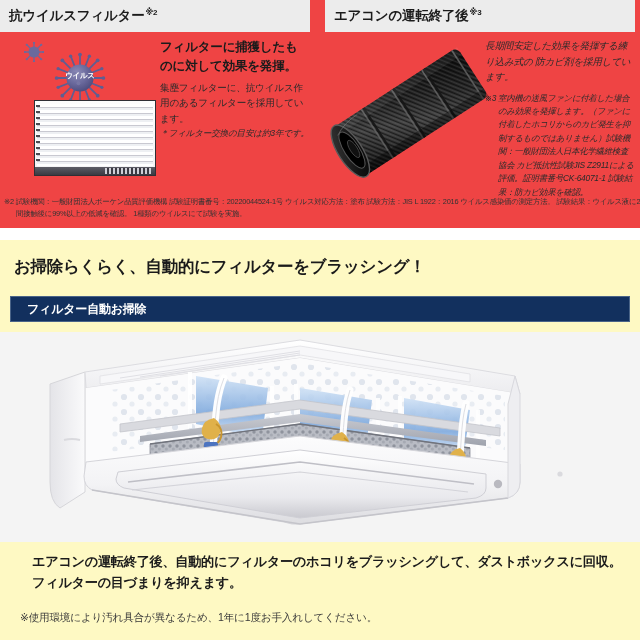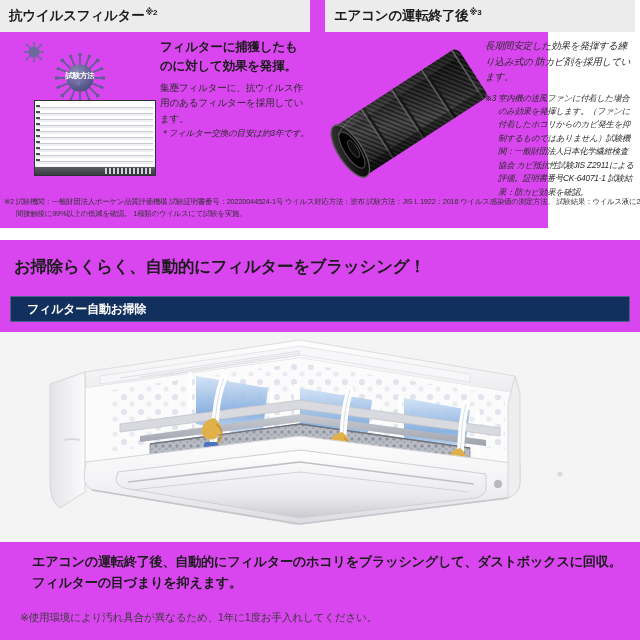--- a/index.html
+++ b/index.html
@@ -13,23 +13,23 @@
     font-family: "Liberation Sans", "DejaVu Sans", sans-serif;
     color: #231f20;
     overflow: hidden;
     position: relative;
   }
 
   
   .top-section {
     position: absolute;
     left: 0; top: 0;
-    width: 548px;
+    width: 640px;
     height: 228px;
-    background: #d946ef;
+    background: #ef4444;
   }
   .feature-col {
     position: absolute;
     top: 0;
     width: 310px;
   }
   .feature-col.left  { left: 0; }
   .feature-col.right { left: 325px; }
 
   .feature-head {
@@ -198,21 +198,21 @@
     padding-left: 12px;
     text-indent: -12px;
   }
 
   
   .lower-section {
     position: absolute;
     left: 0; top: 240px;
     width: 640px;
     height: 400px;
-    background: #d946ef;
+    background: #fef9c3;
   }
   .lower-title {
     position: absolute;
     left: 14px; top: 16px;
     font-size: 16.5px;
     font-weight: bold;
     color: #1b1b1b;
     letter-spacing: -0.3px;
     white-space: nowrap;
   }
@@ -346,21 +346,21 @@
               <circle cx="68" cy="92" r="3.2"></circle>
           </g>
           <circle cx="50" cy="50" r="26" fill="url(#vg)"></circle>
           <g fill="#7b7aa8" opacity="0.75">
             <circle cx="40" cy="42" r="4.2"></circle>
             <circle cx="59" cy="44" r="3.4"></circle>
             <circle cx="47" cy="60" r="3.8"></circle>
           </g>
         </svg>
 
-        <div class="virus-label">試験方法</div>
+        <div class="virus-label">ウイルス</div>
 
         <div class="filter-panel">
           <div class="filter-left-tabs"></div>
           <div class="filter-bottom-marks"></div>
         </div>
       </div>
 
       <div class="feature-text">
         <p class="ft-head">フィルターに捕獲したものに対して効果を発揮。</p>
         <p class="ft-body">集塵フィルターに、抗ウイルス作用のあるフィルターを採用しています。</p>

